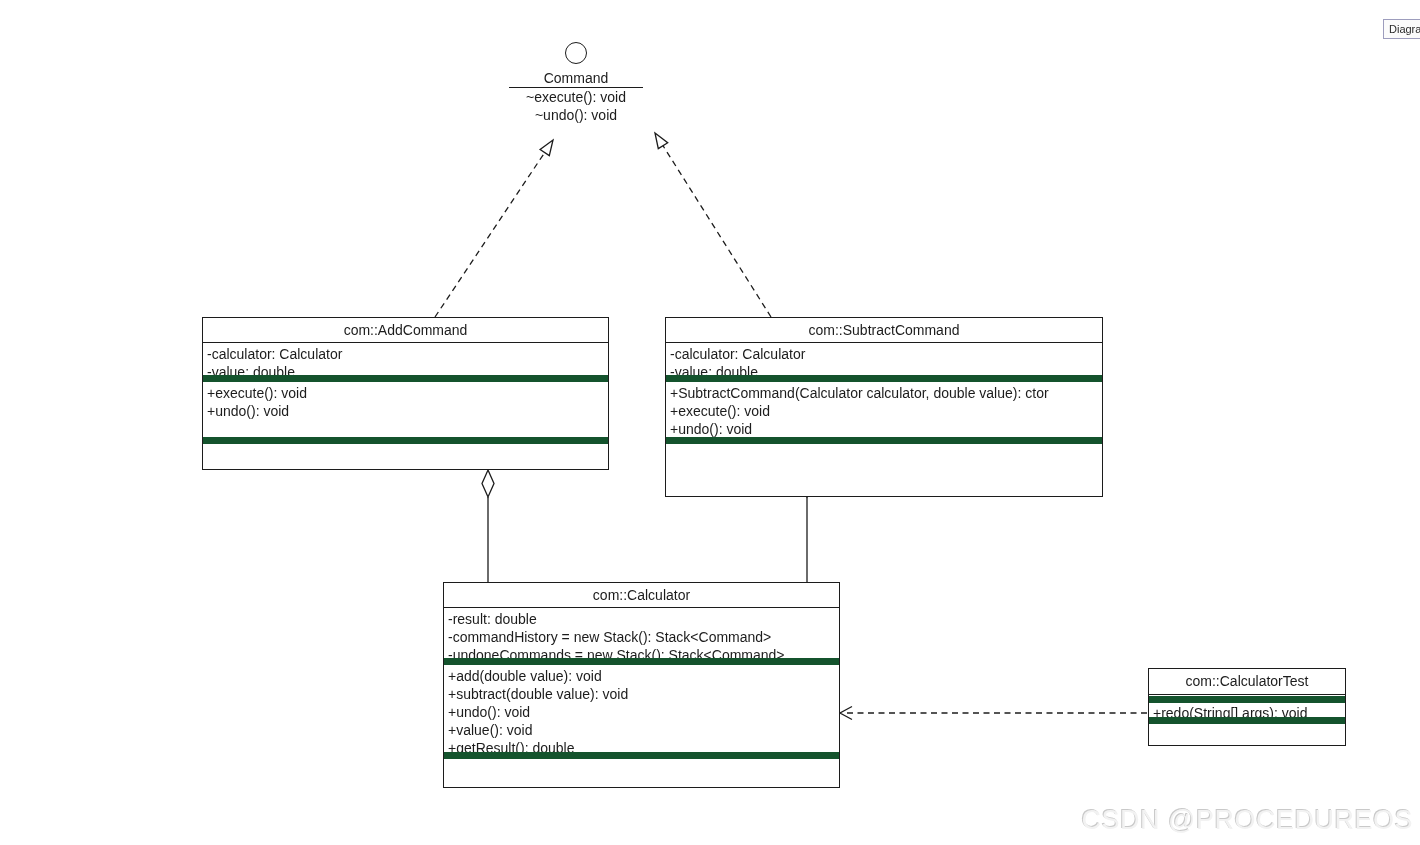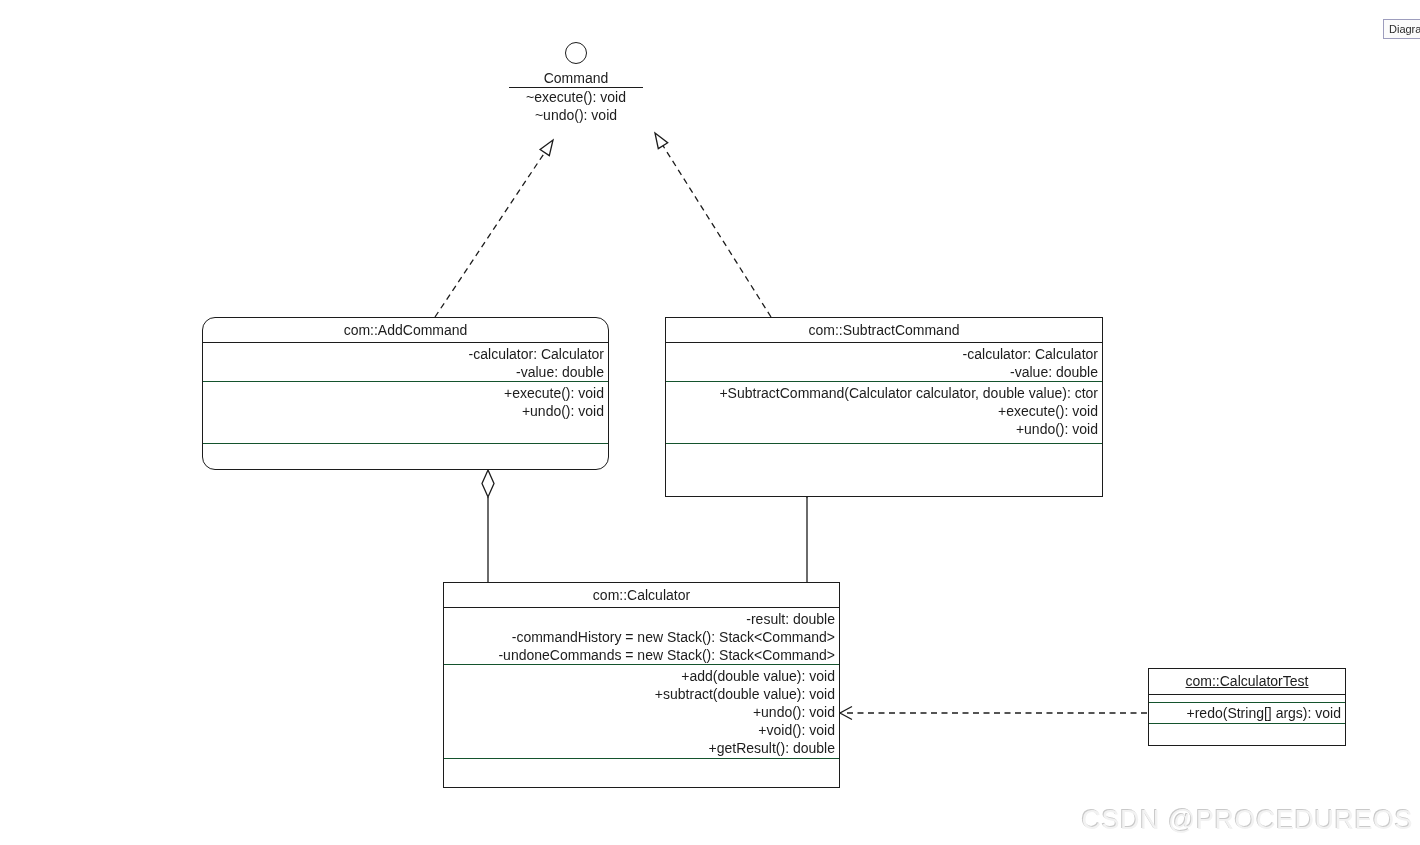--- a/index.html
+++ b/index.html
@@ -29,26 +29,25 @@
   }
   .uml-title {
     box-sizing: border-box;
     border-bottom: 1px solid #1c1c1c;
     text-align: center;
     padding-top: 3px;
     flex: 0 0 auto;
   }
   .uml-compartment {
     box-sizing: border-box;
-    border-bottom: 1px solid #14532d;
+    border-bottom: 7px solid #14532d;
     padding: 2px 4px 0 4px;
     overflow: hidden;
     flex: 0 0 auto;
     white-space: nowrap;
-    text-align: right;
   }
   .uml-extra { flex: 1 1 auto; }
   
   .iface {
     position: absolute;
     left: 509px; top: 42px; width: 134px;
     text-align: center;
     z-index: 2;
     font-size: 14px;
   }
@@ -127,21 +126,21 @@
     </g>
   </svg>
 
   <div class="iface">
     <div class="iface-circle"></div>
     <div class="iface-name">Command</div>
     <div class="iface-op">~execute(): void</div>
     <div class="iface-op">~undo(): void</div>
   </div>
 
-  <div class="uml-class" style="left:202px; top:317px; width:407px; height:153px;border-radius:13px;">
+  <div class="uml-class" style="left:202px; top:317px; width:407px; height:153px;">
     <div class="uml-title" style="height:25px;">com::AddCommand</div>
     <div class="uml-compartment" style="height:39px;">
       <div>-calculator: Calculator</div>
       <div>-value: double</div>
     </div>
     <div class="uml-compartment" style="height:62px;">
       <div>+execute(): void</div>
       <div>+undo(): void</div>
     </div>
     <div class="uml-extra"></div>
@@ -165,28 +164,28 @@
     <div class="uml-title" style="height:25px;">com::Calculator</div>
     <div class="uml-compartment" style="height:57px;">
       <div>-result: double</div>
       <div>-commandHistory = new Stack(): Stack&lt;Command&gt;</div>
       <div>-undoneCommands = new Stack(): Stack&lt;Command&gt;</div>
     </div>
     <div class="uml-compartment" style="height:94px;">
       <div>+add(double value): void</div>
       <div>+subtract(double value): void</div>
       <div>+undo(): void</div>
-      <div>+void(): void</div>
+      <div>+value(): void</div>
       <div>+getResult(): double</div>
     </div>
     <div class="uml-extra"></div>
   </div>
 
   <div class="uml-class" style="left:1148px; top:668px; width:198px; height:78px;">
-    <div class="uml-title" style="height:26px;text-decoration:underline;">com::CalculatorTest</div>
+    <div class="uml-title" style="height:26px;">com::CalculatorTest</div>
     <div class="uml-compartment" style="height:8px; padding:0;"></div>
     <div class="uml-compartment" style="height:21px; padding-top:1px;">
       <div>+redo(String[] args): void</div>
     </div>
     <div class="uml-extra"></div>
   </div>
 
   <div class="diagram-tab">Diagra</div>
 
   <div class="watermark">CSDN @PROCEDUREOS</div>

